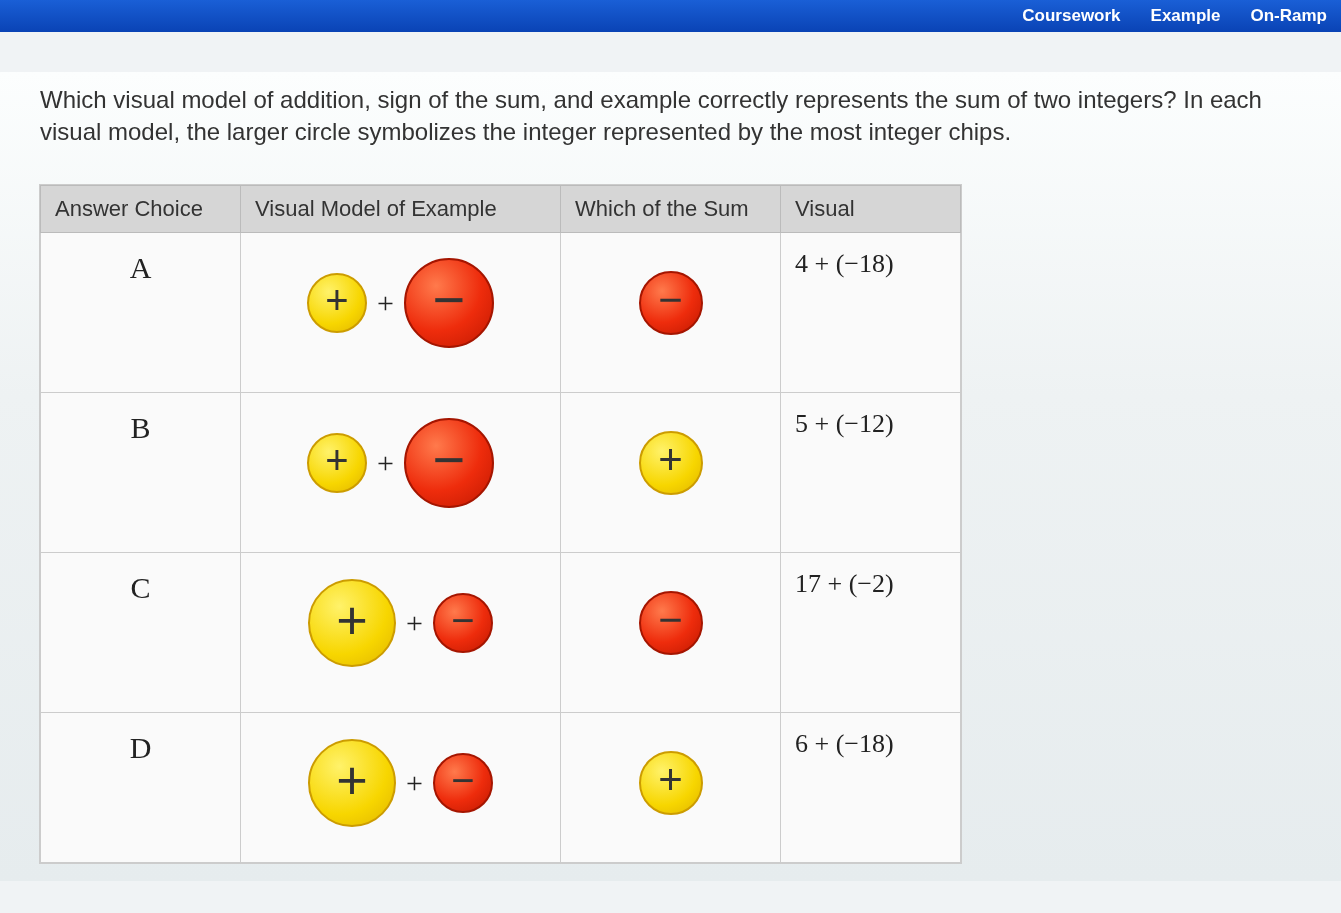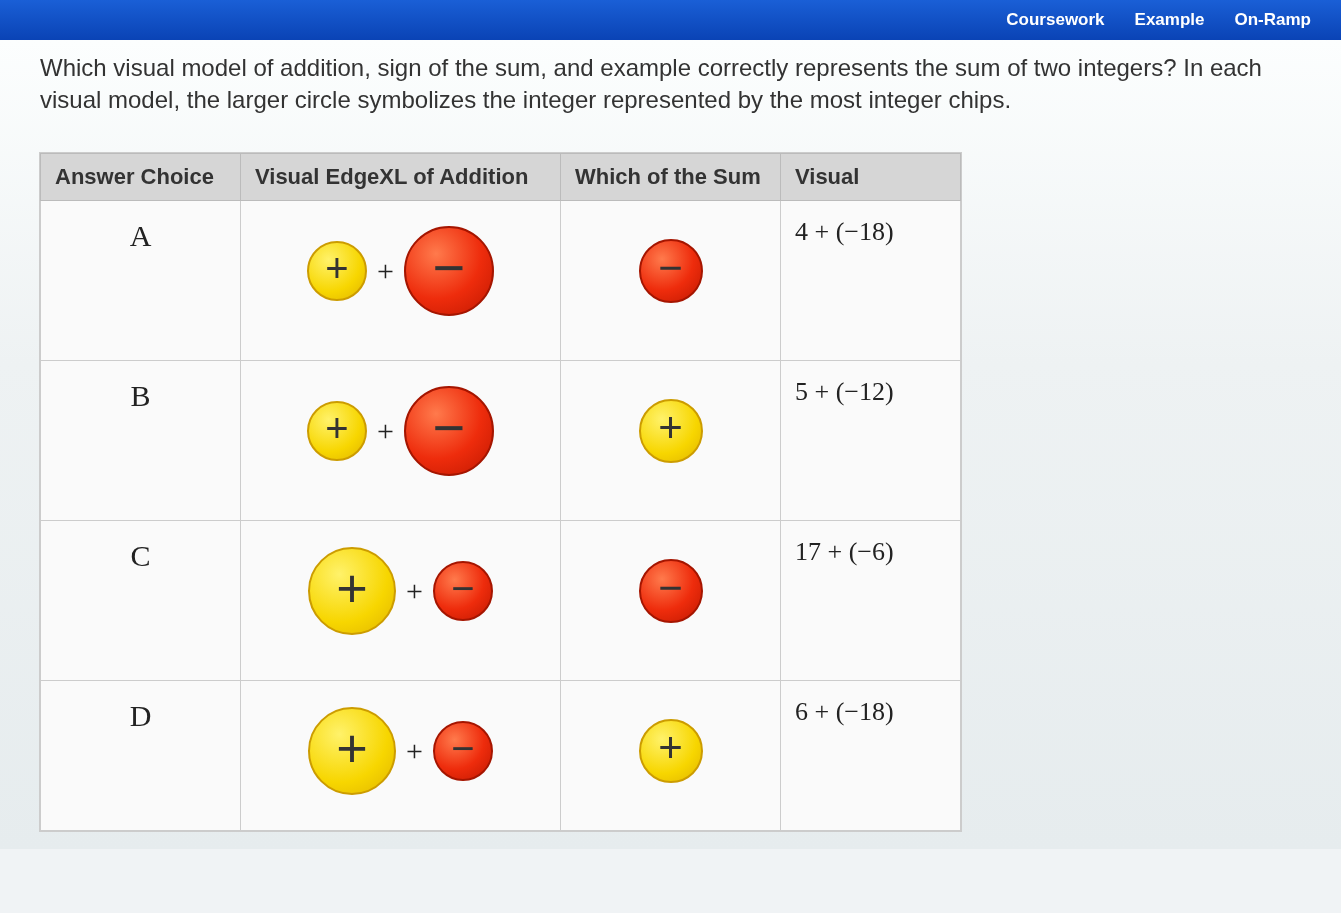--- a/index.html
+++ b/index.html
@@ -6,53 +6,54 @@
   body {
     font-family: Arial, Helvetica, sans-serif;
     background: #f0f3f5;
     color: #222;
     width: 1341px;
     height: 913px;
     overflow: hidden;
   }
   .topbar {
     background: linear-gradient(180deg, #1a5fd6 0%, #0a43b5 100%);
-    height: 40px;
+    height: 32px;
     display: flex;
     justify-content: flex-end;
     align-items: center;
-    padding-right: 30px;
+    padding-right: 14px;
     gap: 30px;
   }
   .topbar span {
     color: #fff;
     font-size: 17px;
     font-weight: 600;
   }
   .content {
     padding: 12px 40px 0 40px;
     background: linear-gradient(180deg, #fcfefe 0%, #eef2f3 40%, #e6ecee 100%);
     height: 809px;
+    margin-top: 40px;
   }
   .question {
     font-size: 24px;
     color: #333;
     line-height: 1.35;
     margin-bottom: 36px;
   }
   table {
     border-collapse: collapse;
     background: #fff;
     box-shadow: 0 0 0 1px #ccc;
   }
   th {
     background: #d6d6d6;
     color: #333;
     font-size: 22px;
-    font-weight: 700;
+    font-weight: 400;
     padding: 10px 14px;
     border: 1px solid #bbb;
     text-align: left;
   }
   td {
     border: 1px solid #ccc;
     padding: 10px 14px;
     vertical-align: top;
     font-family: "Times New Roman", Times, serif;
     font-size: 26px;
@@ -116,21 +117,21 @@
 </div>
 
 <div class="content">
 
   <p class="question">Which visual model of addition, sign of the sum, and example correctly represents the sum of two integers? In each visual model, the larger circle symbolizes the integer represented by the most integer chips.</p>
 
   <table>
     <thead>
       <tr>
         <th>Answer Choice</th>
-        <th>Visual EdgeXL of Addition</th>
+        <th>Visual Model of Example</th>
         <th>Which of the Sum</th>
         <th>Visual</th>
       </tr>
     </thead>
     <tbody id="rows">
         <tr>
           <td class="choice">A</td>
           <td class="model">
             <div class="chipgroup">
               <div class="chip plus small">
@@ -186,21 +187,21 @@
               </div>
             </div>
           </td>
           <td class="sign">
             <div class="signcell">
               <div class="chip minus medium">
                 <span class="sym">−</span>
               </div>
             </div>
           </td>
-          <td class="example">17 + (−6)</td>
+          <td class="example">17 + (−2)</td>
         </tr>
         <tr class="rowD">
           <td class="choice">D</td>
           <td class="model">
             <div class="chipgroup">
               <div class="chip plus xlarge">
                 <span class="sym">+</span>
               </div>
               <span class="opplus">+</span>
               <div class="chip minus small">

